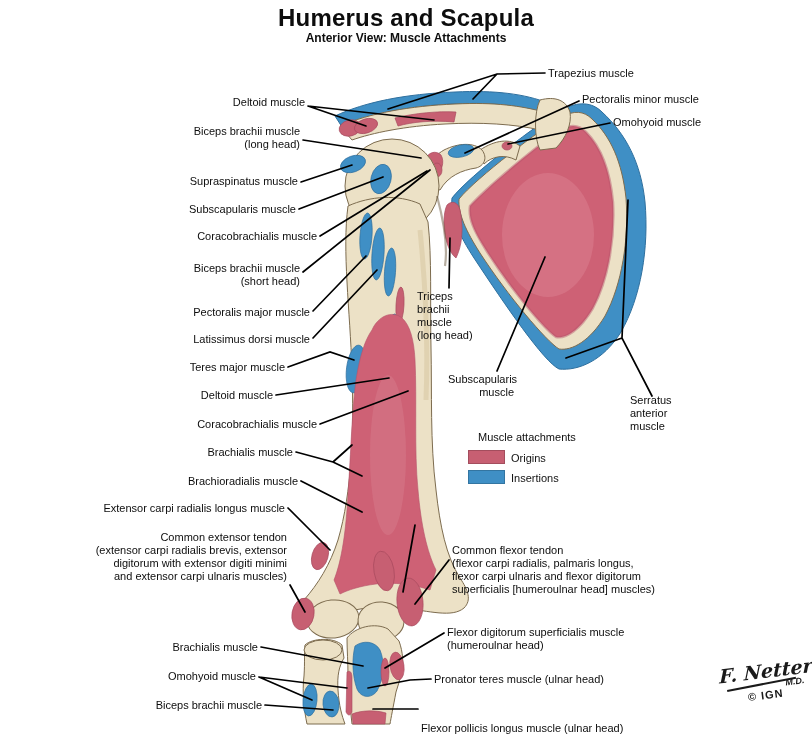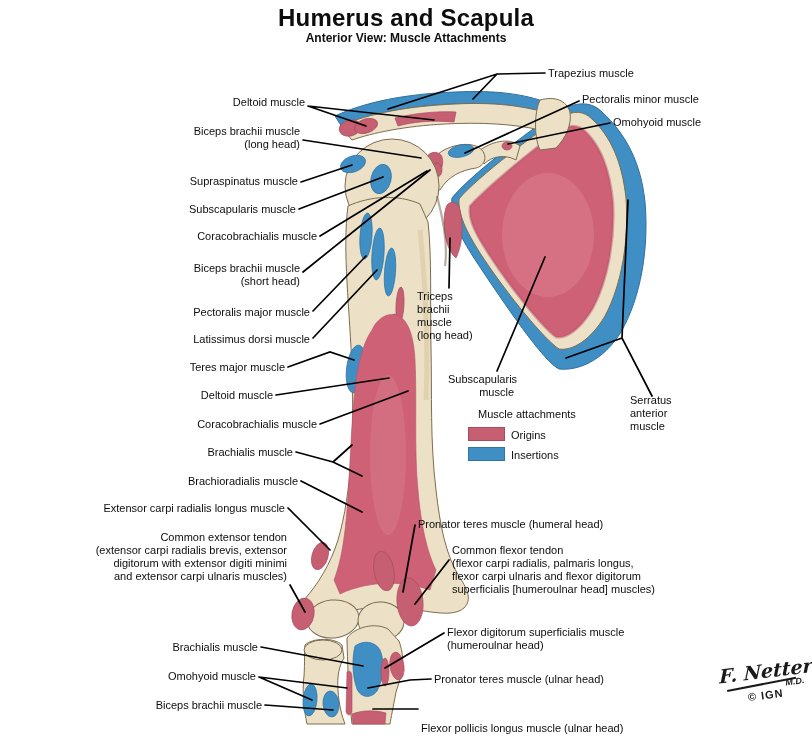--- a/index.html
+++ b/index.html
@@ -5,21 +5,21 @@
   html,body{margin:0;padding:0;background:#ffffff;}
   #stage{position:relative;width:812px;height:740px;background:#ffffff;overflow:hidden;
          font-family:"Liberation Sans", sans-serif;color:#111;}
   #illustration{position:absolute;left:0;top:0;width:812px;height:740px;}
   .hdr{position:absolute;left:0;right:0;text-align:center;color:#0d0d0d;}
   .hdr.title{top:4px;font-size:24px;font-weight:bold;letter-spacing:.2px;}
   .hdr.subtitle{top:31px;font-size:12px;font-weight:bold;}
   .lbl{position:absolute;font-size:11px;line-height:13px;white-space:pre-line;color:#0d0d0d;}
   .lbl.l{text-align:right;}
   .lbl.r{text-align:left;}
-  .legend{position:absolute;left:468px;top:408px;width:170px;}
+  .legend{position:absolute;left:468px;top:431px;width:170px;}
   .legend .lg-title{font-size:11px;margin-left:10px;margin-bottom:7px;color:#0d0d0d;}
   .lg-row{display:flex;align-items:flex-end;margin-bottom:6px;}
   .lg-sw{width:37px;height:14px;margin-right:6px;border:1px solid rgba(0,0,0,.18);box-sizing:border-box;}
   .sw-red{background:#c75f72;}
   .sw-blue{background:#3f8fc5;}
   .lg-row span{font-size:11px;}
   .sig{position:absolute;left:722px;top:660px;width:86px;height:72px;transform:rotate(-7deg);color:#1a1a1a;}
   .sig-name{font-family:"DejaVu Serif", serif;font-style:italic;font-weight:bold;font-size:19px;
             transform:skewX(-8deg);white-space:nowrap;}
   .sig-rule{border-top:2px solid #1a1a1a;width:70px;margin:1px 0 0 6px;transform:rotate(-4deg);}
@@ -192,21 +192,20 @@
   <div class="lbl r" style="left:613px;top:116px;">Omohyoid muscle</div>
   <div class="lbl r" style="left:417px;top:290px;">Triceps
 brachii
 muscle
 (long head)</div>
   <div class="lbl r" style="left:448px;top:373px;width:66px;text-align:right;">Subscapularis
 muscle</div>
   <div class="lbl r" style="left:630px;top:394px;">Serratus
 anterior
 muscle</div>
-  <div class="lbl r" style="left:418px;top:518px;">Pronator teres muscle (humeral head)</div>
   <div class="lbl r" style="left:452px;top:544px;">Common flexor tendon
 (flexor carpi radialis, palmaris longus,
 flexor carpi ulnaris and flexor digitorum
 superficialis [humeroulnar head] muscles)</div>
   <div class="lbl r" style="left:447px;top:626px;">Flexor digitorum superficialis muscle
 (humeroulnar head)</div>
   <div class="lbl r" style="left:434px;top:673px;">Pronator teres muscle (ulnar head)</div>
   <div class="lbl r" style="left:421px;top:722px;">Flexor pollicis longus muscle (ulnar head)</div>
 
   <div class="legend">

